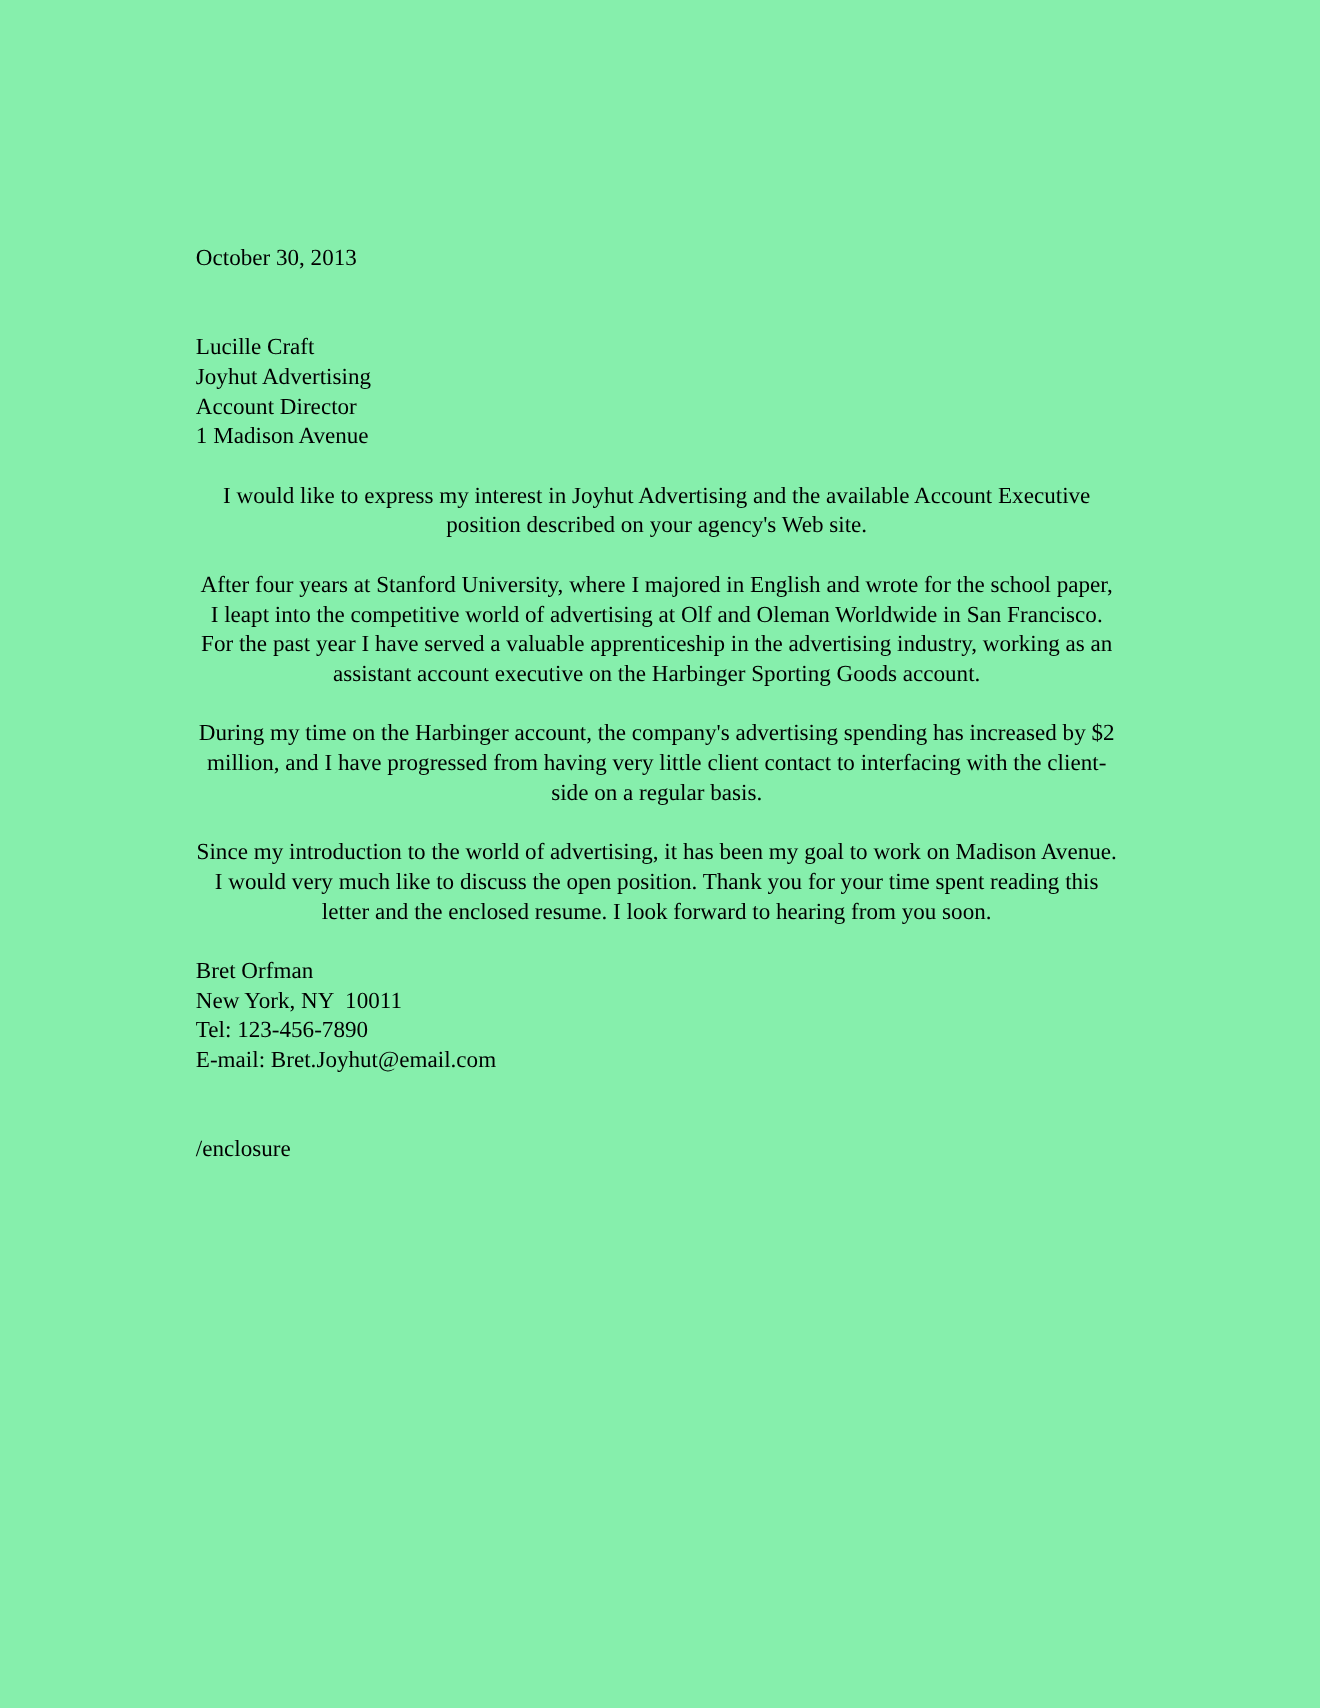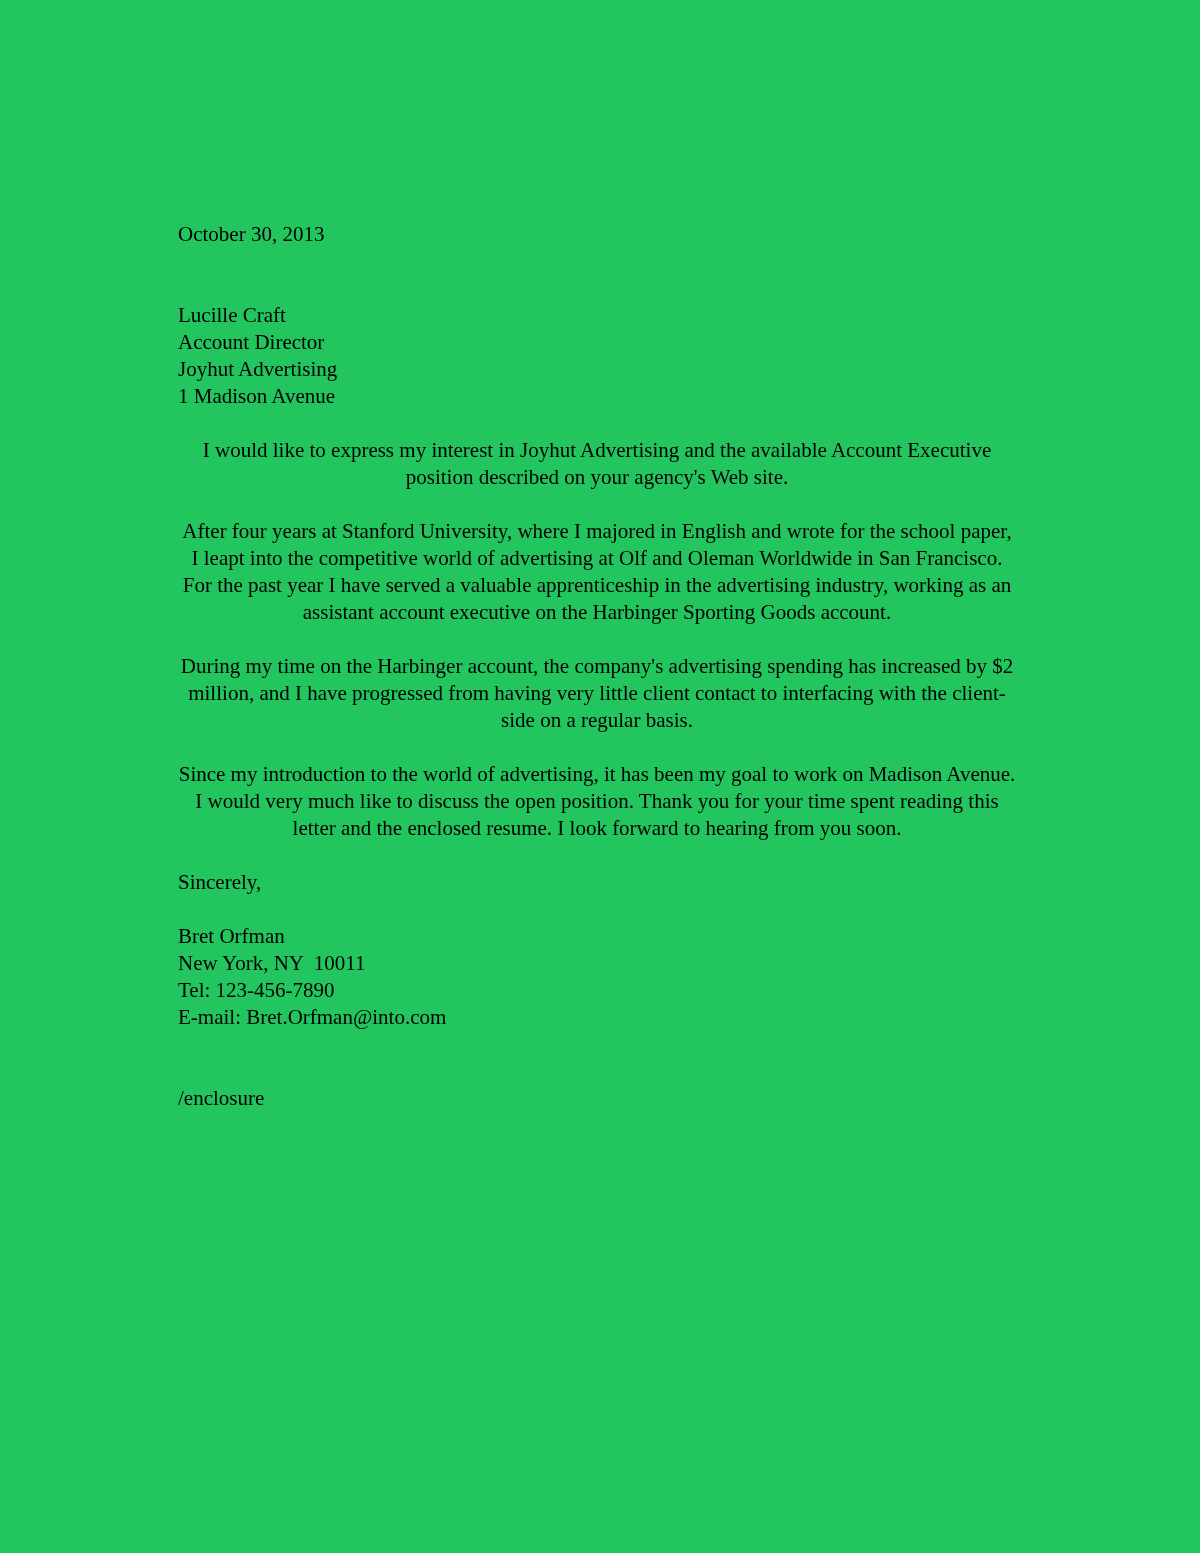--- a/index.html
+++ b/index.html
@@ -5,21 +5,21 @@
   html, body {
     margin: 0;
     padding: 0;
     background: #ffffff;
   }
   .page {
     position: relative;
     width: 1200px;
     height: 1553px;
     box-sizing: border-box;
-    background: #22c55e;
+    background: #86efac;
     color: #000000;
     font-family: "Liberation Serif", "DejaVu Serif", serif;
     font-size: 21px;
     line-height: 27px;
     padding: 221px 184px 0 178px;
     overflow: hidden;
   }
   .line {
     white-space: pre-wrap;
   }
@@ -48,38 +48,37 @@
 </style>
 </head>
 <body>
 
 <div class="page">
 
   <div class="line date-line">October 30, 2013</div>
 
   <div class="recipient-block">
     <div class="line">Lucille Craft</div>
+    <div class="line">Joyhut Advertising</div>
     <div class="line">Account Director</div>
-    <div class="line">Joyhut Advertising</div>
     <div class="line">1 Madison Avenue</div>
   </div>
 
 
   <p class="body-paragraph">I would like to express my interest in Joyhut Advertising and the available Account Executive position described on your agency's Web site.</p>
 
   <p class="body-paragraph">After four years at Stanford University, where I majored in English and wrote for the school paper, I leapt into the competitive world of advertising at Olf and Oleman Worldwide in San Francisco. For the past year I have served a valuable apprenticeship in the advertising industry, working as an assistant account executive on the Harbinger Sporting Goods account.</p>
 
   <p class="body-paragraph">During my time on the Harbinger account, the company's advertising spending has increased by $2 million, and I have progressed from having very little client contact to interfacing with the client-side on a regular basis.</p>
 
   <p class="body-paragraph">Since my introduction to the world of advertising, it has been my goal to work on Madison Avenue. I would very much like to discuss the open position. Thank you for your time spent reading this letter and the enclosed resume. I look forward to hearing from you soon.</p>
 
-  <div class="line closing">Sincerely,</div>
 
   <div class="sender-block">
     <div class="line">Bret Orfman</div>
     <div class="line">New York, NY  10011</div>
     <div class="line">Tel: 123-456-7890</div>
-    <div class="line">E-mail: Bret.Orfman@into.com</div>
+    <div class="line">E-mail: Bret.Joyhut@email.com</div>
   </div>
 
   <div class="line enclosure">/enclosure</div>
 
 </div>
 
 </body></html>

